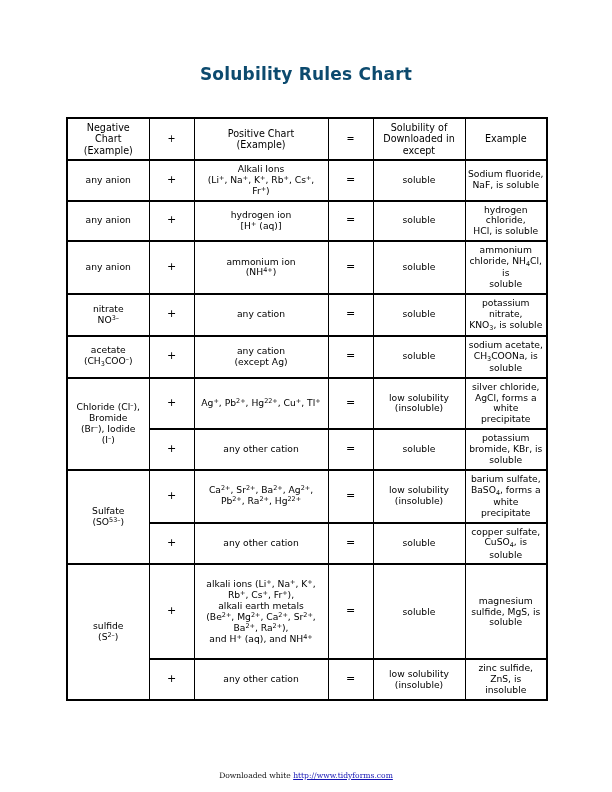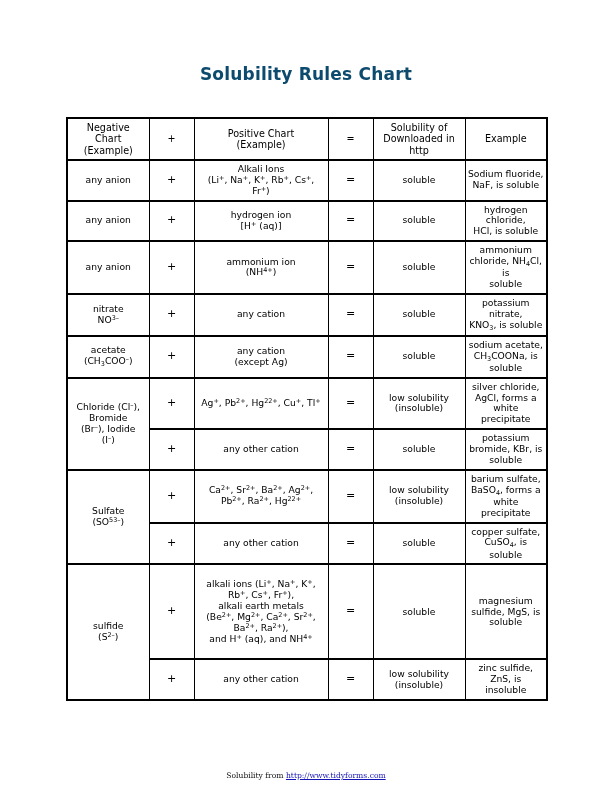--- a/index.html
+++ b/index.html
@@ -118,21 +118,21 @@
         </th>
         <th>+</th>
         <th>
           <span>Positive  Chart</span><br>
           <span>(Example)</span>
         </th>
         <th>=</th>
         <th>
           <span>Solubility of</span><br>
           <span>Downloaded in</span><br>
-          <span>http</span>
+          <span>except</span>
         </th>
         <th>Example</th>
       </tr>
     </thead>
     <tbody>
 
       <tr style="height:38px;">
         <td class="thick-left thick-bottom">any anion</td>
         <td class="thick-bottom op">+</td>
         <td class="thick-bottom">Alkali Ions<br>(Li<sup>+</sup>, Na<sup>+</sup>, K<sup>+</sup>, Rb<sup>+</sup>, Cs<sup>+</sup>,<br>Fr<sup>+</sup>)</td>
@@ -225,14 +225,14 @@
         <td class="thick-bottom">any other cation</td>
         <td class="thick-bottom op">=</td>
         <td class="thick-bottom">low solubility<br>(insoluble)</td>
         <td class="thick-bottom thick-right">zinc sulfide, ZnS, is<br>insoluble</td>
       </tr>
     </tbody>
   </table>
 </div>
 
 <div id="footer">
-  <span>Solubility from </span><span class="link">http://www.tidyforms.com</span>
+  <span>Downloaded white </span><span class="link">http://www.tidyforms.com</span>
 </div>
 
 </body></html>

